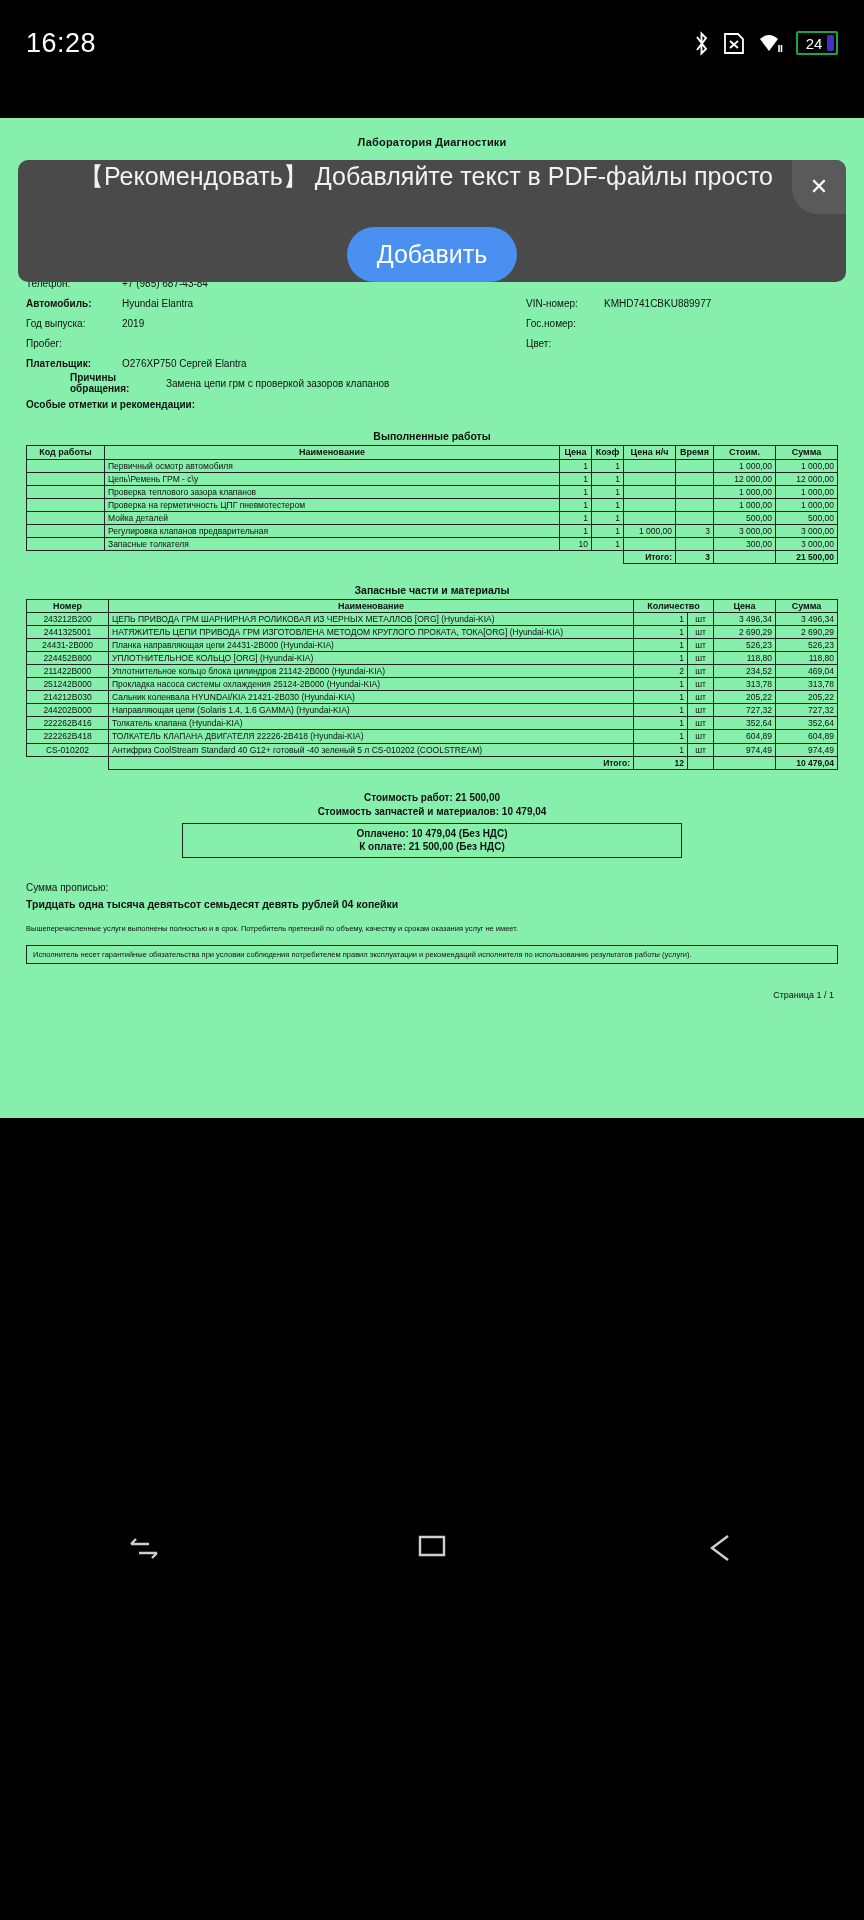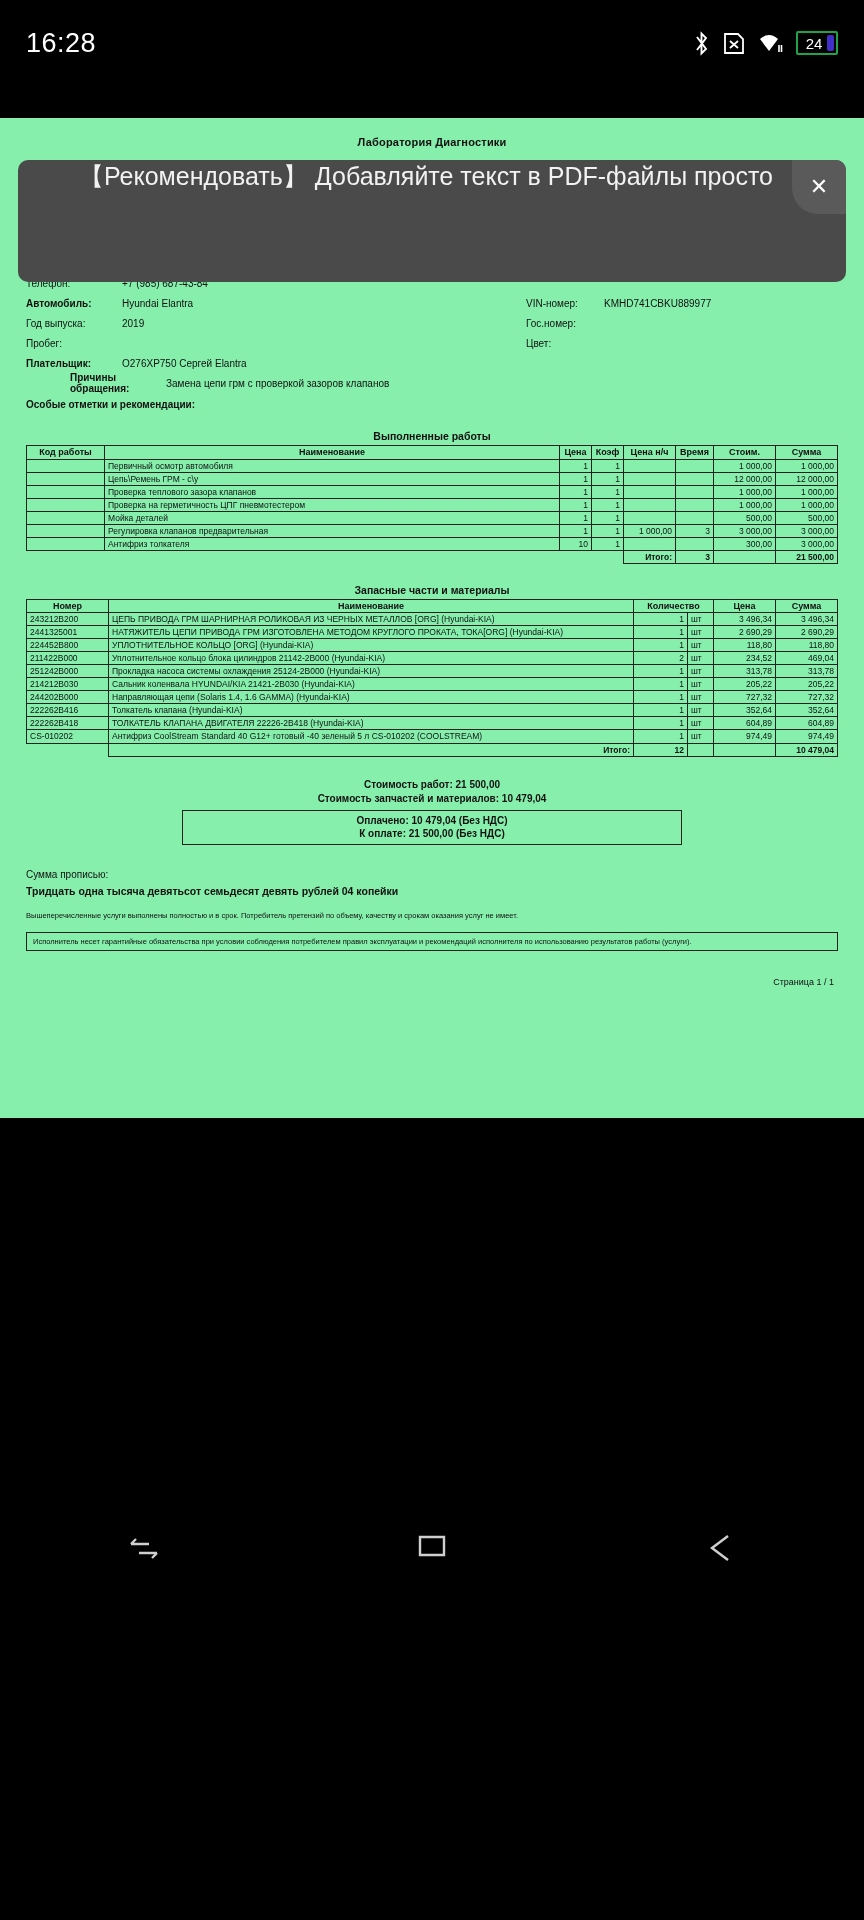--- a/index.html
+++ b/index.html
@@ -84,21 +84,21 @@
   }
   table.doc {
     width: 100%; border-collapse: collapse; font-size: 8.5px; color: #111;
     table-layout: fixed;
   }
   table.doc th, table.doc td {
     border: 1px solid #222; padding: 1px 3px; line-height: 1.18;
   }
   table.doc th { font-weight: bold; text-align: center; font-size: 9px; }
   .c-l { text-align: left; }
-  .c-c { }
+  .c-c { text-align: center; }
   .c-r { text-align: right; }
   .nb { border: none !important; }
   .tot-row td { font-weight: bold; }
 
   
   .totals { margin-top: 22px; font-size: 10px; color: #111; }
   .tot-line { text-align: center; font-weight: bold; margin-bottom: 3px; }
   .paybox {
     border: 1px solid #222; width: 500px; margin: 6px auto 0 auto;
     text-align: center; font-weight: bold; font-size: 10px; padding: 3px 0;
@@ -283,21 +283,21 @@
               <td class="c-l">Регулировка клапанов предварительная</td>
               <td class="c-r">1</td>
               <td class="c-r">1</td>
               <td class="c-r">1 000,00</td>
               <td class="c-r">3</td>
               <td class="c-r">3 000,00</td>
               <td class="c-r">3 000,00</td>
             </tr>
             <tr>
               <td class="c-c"></td>
-              <td class="c-l">Антифриз толкателя</td>
+              <td class="c-l">Запасные толкателя</td>
               <td class="c-r">10</td>
               <td class="c-r">1</td>
               <td class="c-r"></td>
               <td class="c-r"></td>
               <td class="c-r">300,00</td>
               <td class="c-r">3 000,00</td>
             </tr>
             <tr class="tot-row">
               <td class="nb" colspan="4"></td>
               <td class="c-r">Итого:</td>
@@ -338,20 +338,28 @@
             </tr>
             <tr>
               <td class="c-c">2441325001</td>
               <td class="c-l">НАТЯЖИТЕЛЬ ЦЕПИ ПРИВОДА ГРМ ИЗГОТОВЛЕНА МЕТОДОМ КРУГЛОГО ПРОКАТА, ТОКА[ORG] (Hyundai-KIA)</td>
               <td class="c-r">1</td>
               <td class="c-c">шт</td>
               <td class="c-r">2 690,29</td>
               <td class="c-r">2 690,29</td>
             </tr>
             <tr>
+              <td class="c-c">24431-2B000</td>
+              <td class="c-l">Планка направляющая цепи 24431-2B000 (Hyundai-KIA)</td>
+              <td class="c-r">1</td>
+              <td class="c-c">шт</td>
+              <td class="c-r">526,23</td>
+              <td class="c-r">526,23</td>
+            </tr>
+            <tr>
               <td class="c-c">224452B800</td>
               <td class="c-l">УПЛОТНИТЕЛЬНОЕ КОЛЬЦО [ORG] (Hyundai-KIA)</td>
               <td class="c-r">1</td>
               <td class="c-c">шт</td>
               <td class="c-r">118,80</td>
               <td class="c-r">118,80</td>
             </tr>
             <tr>
               <td class="c-c">211422B000</td>
               <td class="c-l">Уплотнительное кольцо блока цилиндров 21142-2B000 (Hyundai-KIA)</td>
@@ -431,20 +439,21 @@
         <div class="disclaimer">Вышеперечисленные услуги выполнены полностью и в срок. Потребитель претензий по объему, качеству и срокам оказания услуг не имеет.</div>
         <div class="guarantee">Исполнитель несет гарантийные обязательства при условии соблюдения потребителем правил эксплуатации и рекомендаций исполнителя по использованию результатов работы (услуги).</div>
         <div class="pagenum">Страница 1 / 1</div>
       </div>
 
     </div>
   </div>
 
   <div class="ad">
     <div class="ad-text">【Рекомендовать】 Добавляйте текст в PDF-файлы просто</div>
+    <button class="ad-btn">Добавить</button>
     <div class="ad-close">✕</div>
   </div>
 
   <div class="navbar">
     <div class="nav-btn">
       <svg width="34" height="28" viewBox="0 0 34 28">
         <path d="M4 10 h18 M4 10 l5 -5 M30 19 h-18 M30 19 l-5 5" stroke="#cfcfcf" stroke-width="2.4" fill="none"></path>
       </svg>
     </div>
     <div class="nav-btn">

